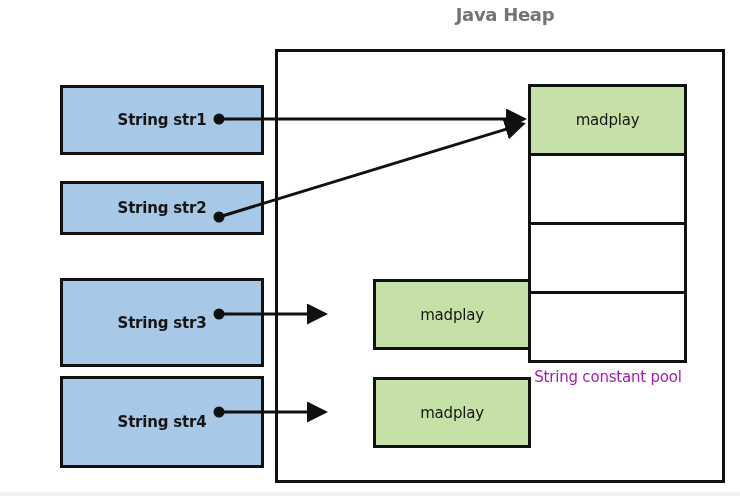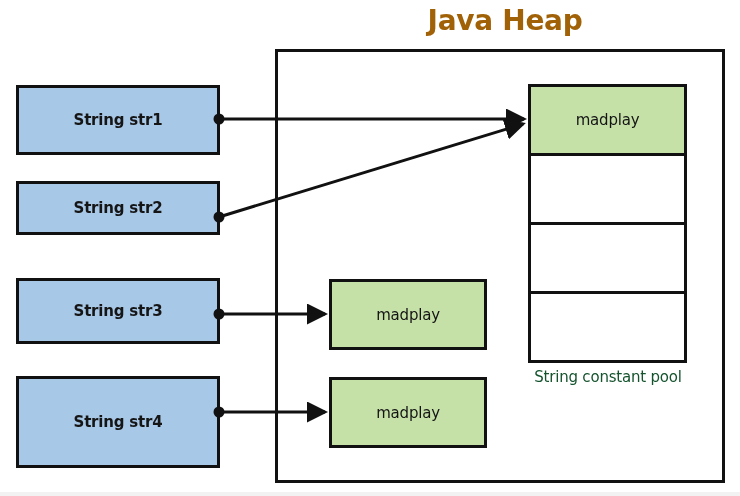--- a/index.html
+++ b/index.html
@@ -25,20 +25,21 @@
 
   
   .box {
     position: absolute;
     box-sizing: border-box;
     border: 3px solid #111111;
     display: flex;
     align-items: center;
     justify-content: center;
     text-align: center;
+    margin-left: 44px;
   }
   .blue-box {
     background: #a8c8e8;
     font-size: 15px;
     font-weight: 700;
     color: #151515;
     letter-spacing: -0.2px;
   }
   .green-box {
     background: #c6e1a8;
@@ -58,23 +59,23 @@
     box-sizing: border-box;
     border: 3px solid #111111;
     background: transparent;
   }
   #heap-title {
     position: absolute;
     left: 390px;
     top: 4px;
     width: 230px;
     text-align: center;
-    font-size: 28px;
+    font-size: 18px;
     font-weight: 700;
-    color: #a16207;
+    color: #737373;
     letter-spacing: -0.3px;
   }
 
   
   #pool {
     position: absolute;
     left: 528px;
     top: 84px;
     width: 159px;
     height: 279px;
@@ -100,21 +101,21 @@
   .pool-row.filled { background: #c6e1a8; }
 
   #pool-label {
     position: absolute;
     left: 498px;
     top: 368px;
     width: 220px;
     text-align: center;
     font-size: 15px;
     font-weight: 400;
-    color: #14532d;
+    color: #a21caf;
     letter-spacing: -0.2px;
   }
 
   
   #wires {
     position: absolute;
     left: 0; top: 0;
     width: 740px;
     height: 496px;
     pointer-events: none;
@@ -132,21 +133,21 @@
   <div id="pool">
     <div class="pool-row filled">madplay</div>
     <div class="pool-row"></div>
     <div class="pool-row"></div>
     <div class="pool-row"></div>
   </div>
   <div id="pool-label">String constant pool</div>
 
   <div class="box blue-box" style="left:16px;  top:85px;  width:204px; height:70px;">String str1</div>
   <div class="box blue-box" style="left:16px;  top:181px; width:204px; height:54px;">String str2</div>
-  <div class="box blue-box" style="left:16px;  top:278px; width:204px; height:66px;">String str3</div>
+  <div class="box blue-box" style="left:16px;  top:278px; width:204px; height:89px;">String str3</div>
   <div class="box blue-box" style="left:16px;  top:376px; width:204px; height:92px;">String str4</div>
 
   <div class="box green-box" style="left:329px; top:279px; width:158px; height:71px;">madplay</div>
   <div class="box green-box" style="left:329px; top:377px; width:158px; height:71px;">madplay</div>
 
   <svg id="wires" viewBox="0 0 740 496">
     <defs>
       <marker id="arrowhead" markerWidth="7" markerHeight="7" refX="6" refY="3.5" orient="auto" markerUnits="strokeWidth">
         <path d="M0,0 L7,3.5 L0,7 z" fill="#111111"></path>
       </marker>

